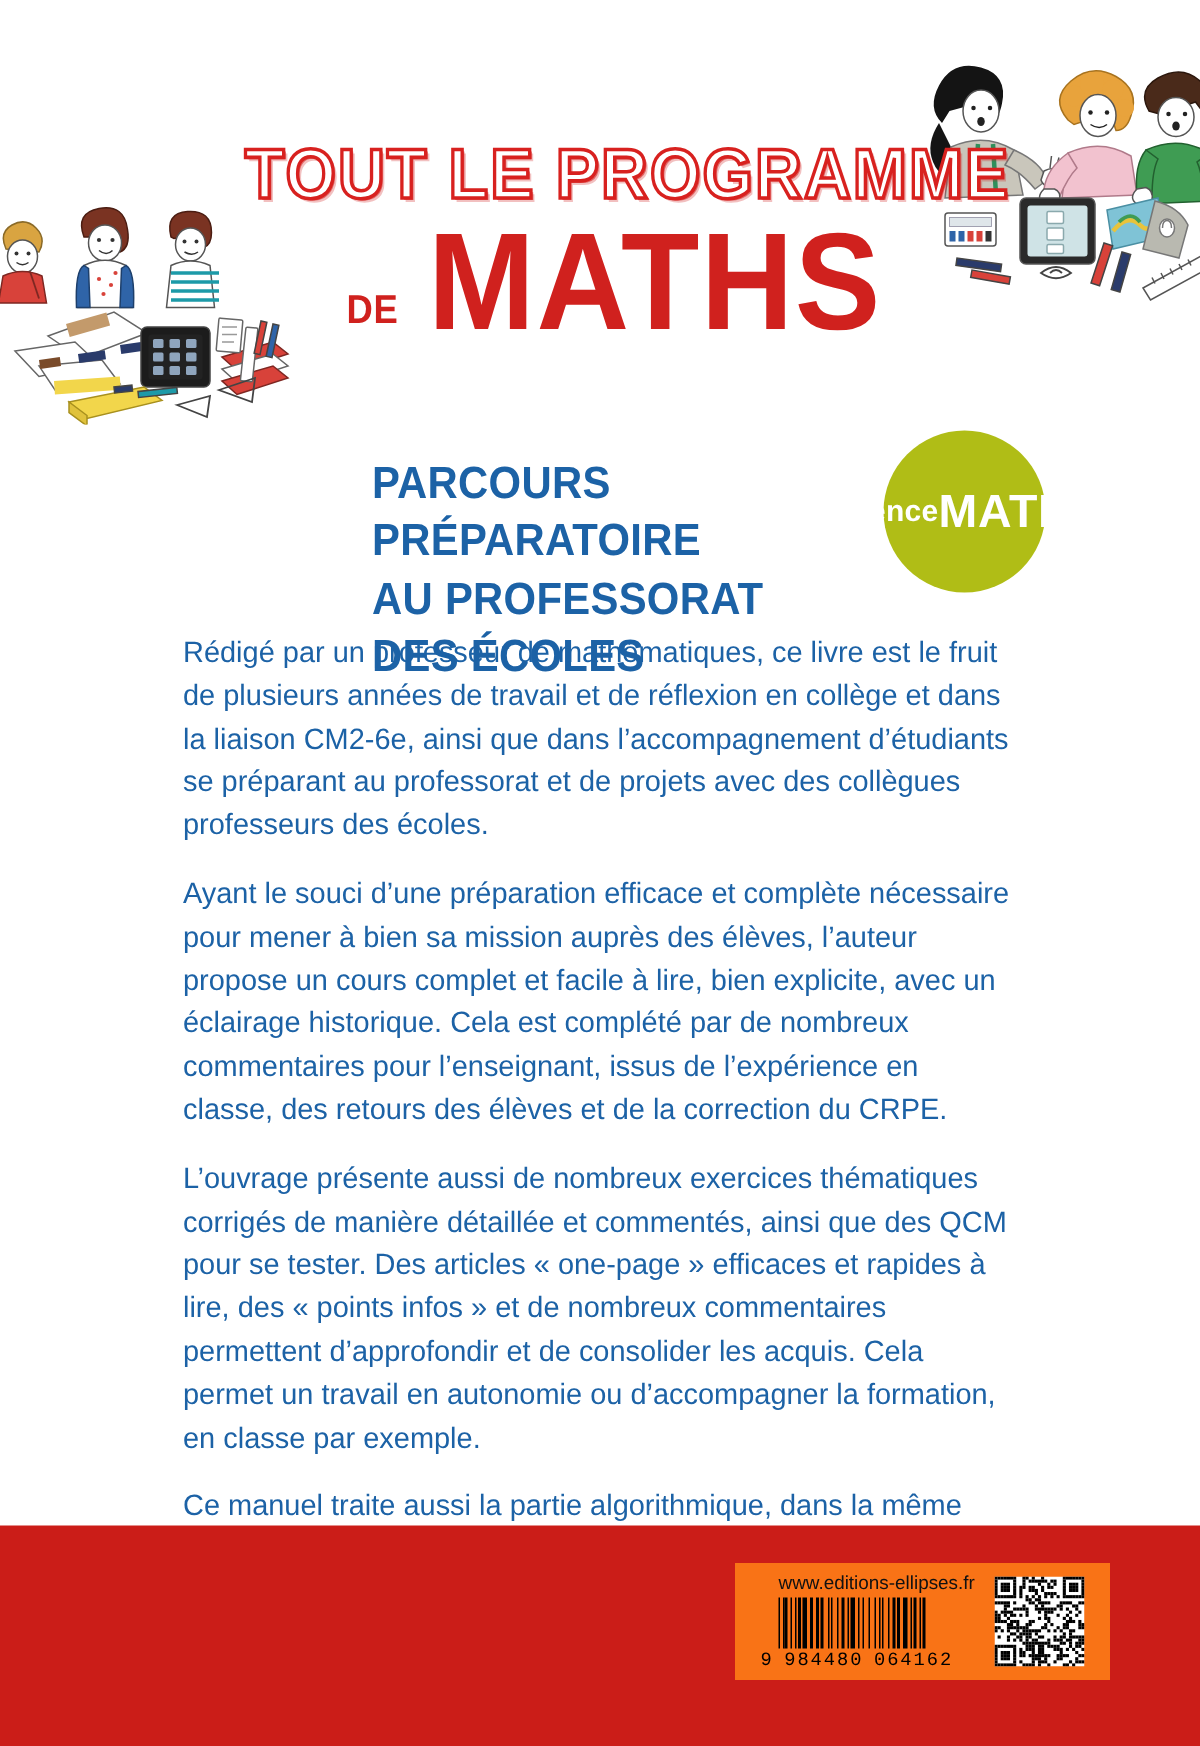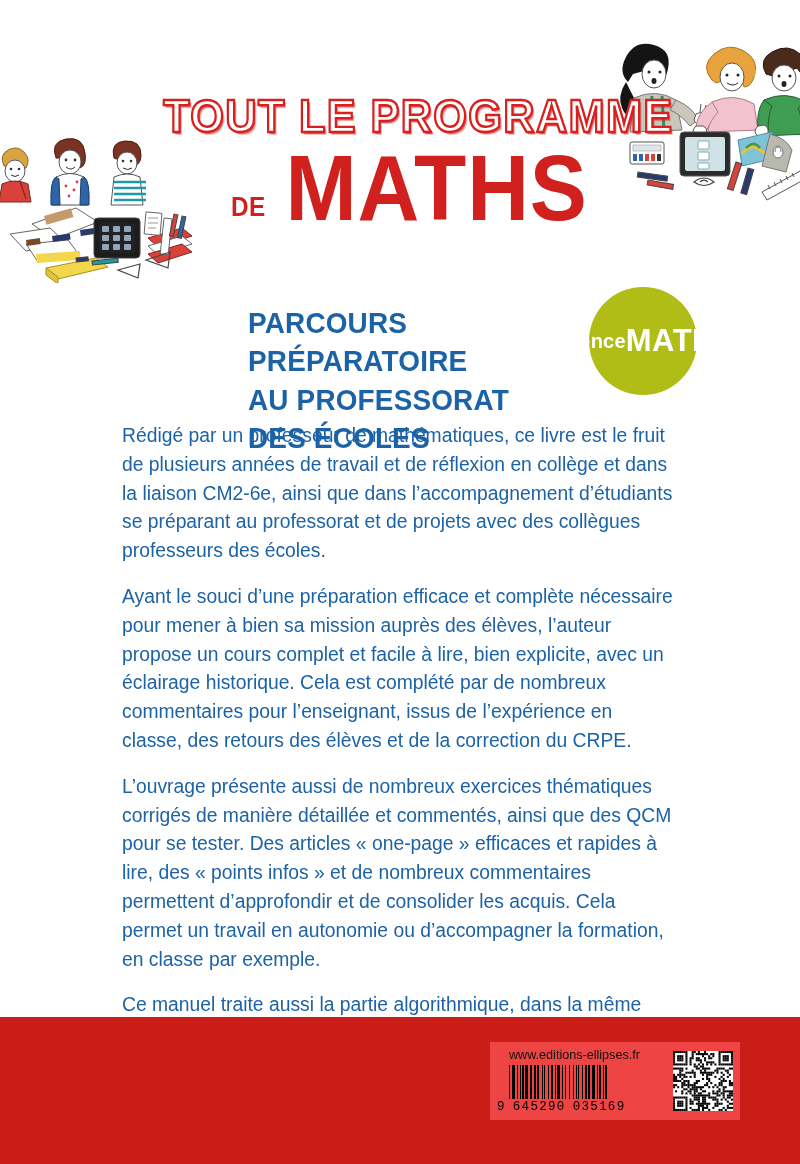--- a/index.html
+++ b/index.html
@@ -152,24 +152,24 @@
     width: 800px;
     height: 147px;
     background: #cb1d18;
   }
 
   
   .barcode-panel {
     position: absolute;
     left: 490px; top: 1042px;
     width: 250px; height: 78px;
-    background: #ef4444;
+    background: #f97316;
     display: flex;
     align-items: center;
-    padding: 5px 7px;
+    padding: 5px 17px;
     gap: 7px;
   }
   .barcode-left {
     flex: 1;
     display: flex;
     flex-direction: column;
     justify-content: center;
     height: 100%;
   }
   .shop-url {
@@ -496,22 +496,22 @@
             <i style="width: 1.7px; background: transparent;"></i>
             <i style="width: 1.7px; background: rgb(0, 0, 0);"></i>
             <i style="width: 1.7px; background: transparent;"></i>
             <i style="width: 1.4px; background: rgb(0, 0, 0);"></i>
             <i style="width: 1.4px; background: transparent;"></i>
             <i style="width: 1.4px; background: rgb(0, 0, 0);"></i>
           </div>
       </div>
       <div class="isbn-row">
         <span class="isbn-lead">9</span>
-        <span class="isbn-mid">645290</span>
-        <span>035169</span>
+        <span class="isbn-mid">984480</span>
+        <span>064162</span>
       </div>
     </div>
     <svg class="qr" viewBox="0 0 29 29">
       <rect width="29" height="29" fill="#fff"></rect>
       <g id="qrcells" fill="#000">
           <rect x="0" y="0" width="1" height="1"></rect>
           <rect x="1" y="0" width="1" height="1"></rect>
           <rect x="2" y="0" width="1" height="1"></rect>
           <rect x="3" y="0" width="1" height="1"></rect>
           <rect x="4" y="0" width="1" height="1"></rect>

